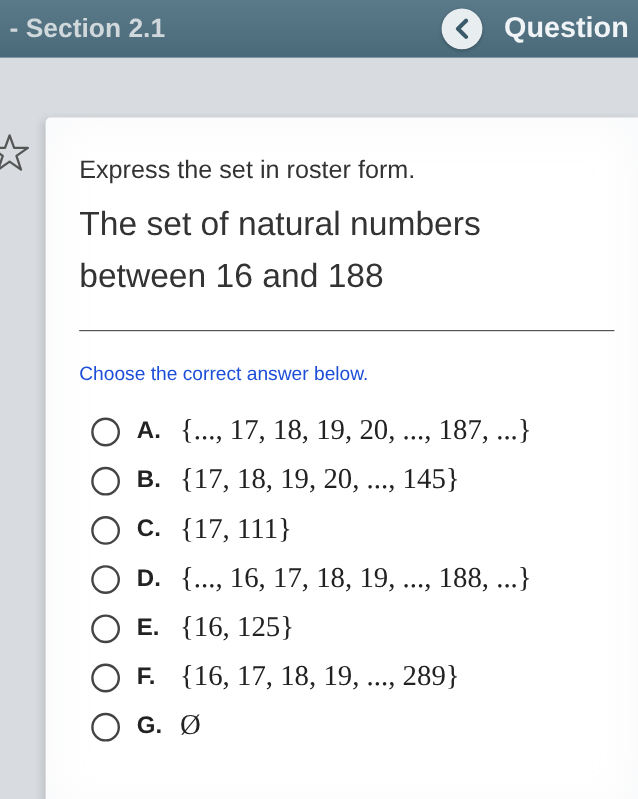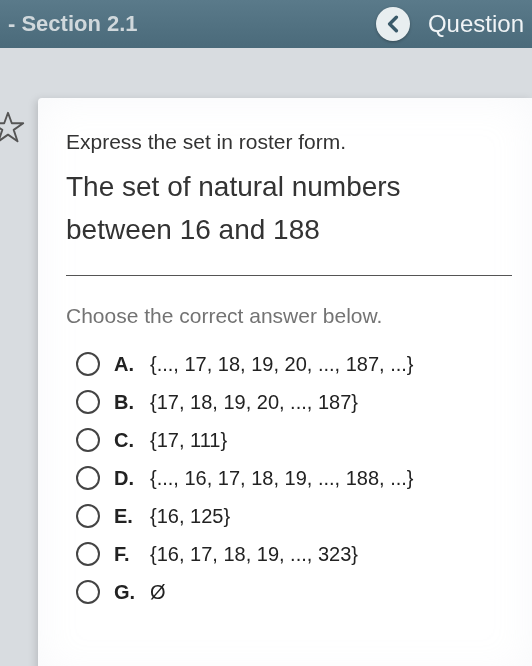--- a/index.html
+++ b/index.html
@@ -43,21 +43,21 @@
       justify-content: center;
       margin-right: 18px;
       box-shadow: 0 1px 3px rgba(0,0,0,0.3);
     }
     .prev-btn svg {
       width: 14px;
       height: 18px;
     }
     .question-label {
       font-size: 24px;
-      font-weight: normal;
+      font-weight: bold;
       color: #f0f4f6;
     }
     .content-wrapper {
       padding: 26px 0 0 38px;
       position: relative;
       height: calc(100% - 48px);
     }
     .star-icon {
       position: absolute;
       left: -12px;
@@ -92,22 +92,22 @@
       line-height: 1.55;
       margin-bottom: 24px;
     }
     .divider {
       border: none;
       border-top: 1.5px solid #555;
       margin-bottom: 28px;
       width: 100%;
     }
     .choose-label {
-      font-size: 21px;
-      color: #737373;
+      font-size: 16px;
+      color: #1d4ed8;
       margin-bottom: 24px;
     }
     .options {
       padding-left: 10px;
     }
     .option-row {
       display: flex;
       align-items: center;
       margin-bottom: 14px;
     }
@@ -120,23 +120,24 @@
       margin-right: 14px;
       background: #fff;
     }
     .opt-letter {
       font-size: 20px;
       font-weight: bold;
       color: #222;
       min-width: 30px;
     }
     .opt-text {
-      font-size: 20px;
+      font-size: 24px;
       color: #222;
       margin-left: 6px;
+      font-family: Liberation Serif, serif;
     }
   </style>
 </head>
 <body>
 
 <div class="header">
   <div class="section-label">- Section 2.1</div>
   <div class="header-spacer"></div>
   <div class="prev-btn">
     <svg viewBox="0 0 12 16">
@@ -161,41 +162,41 @@
 
     <div class="options">
       <div class="option-row">
         <div class="radio"></div>
         <span class="opt-letter">A.</span>
         <span class="opt-text">{..., 17, 18, 19, 20, ..., 187, ...}</span>
       </div>
       <div class="option-row">
         <div class="radio"></div>
         <span class="opt-letter">B.</span>
-        <span class="opt-text">{17, 18, 19, 20, ..., 187}</span>
+        <span class="opt-text">{17, 18, 19, 20, ..., 145}</span>
       </div>
       <div class="option-row">
         <div class="radio"></div>
         <span class="opt-letter">C.</span>
         <span class="opt-text">{17, 111}</span>
       </div>
       <div class="option-row">
         <div class="radio"></div>
         <span class="opt-letter">D.</span>
         <span class="opt-text">{..., 16, 17, 18, 19, ..., 188, ...}</span>
       </div>
       <div class="option-row">
         <div class="radio"></div>
         <span class="opt-letter">E.</span>
         <span class="opt-text">{16, 125}</span>
       </div>
       <div class="option-row">
         <div class="radio"></div>
         <span class="opt-letter">F.</span>
-        <span class="opt-text">{16, 17, 18, 19, ..., 323}</span>
+        <span class="opt-text">{16, 17, 18, 19, ..., 289}</span>
       </div>
       <div class="option-row">
         <div class="radio"></div>
         <span class="opt-letter">G.</span>
         <span class="opt-text">Ø</span>
       </div>
     </div>
   </div>
 </div>
 

